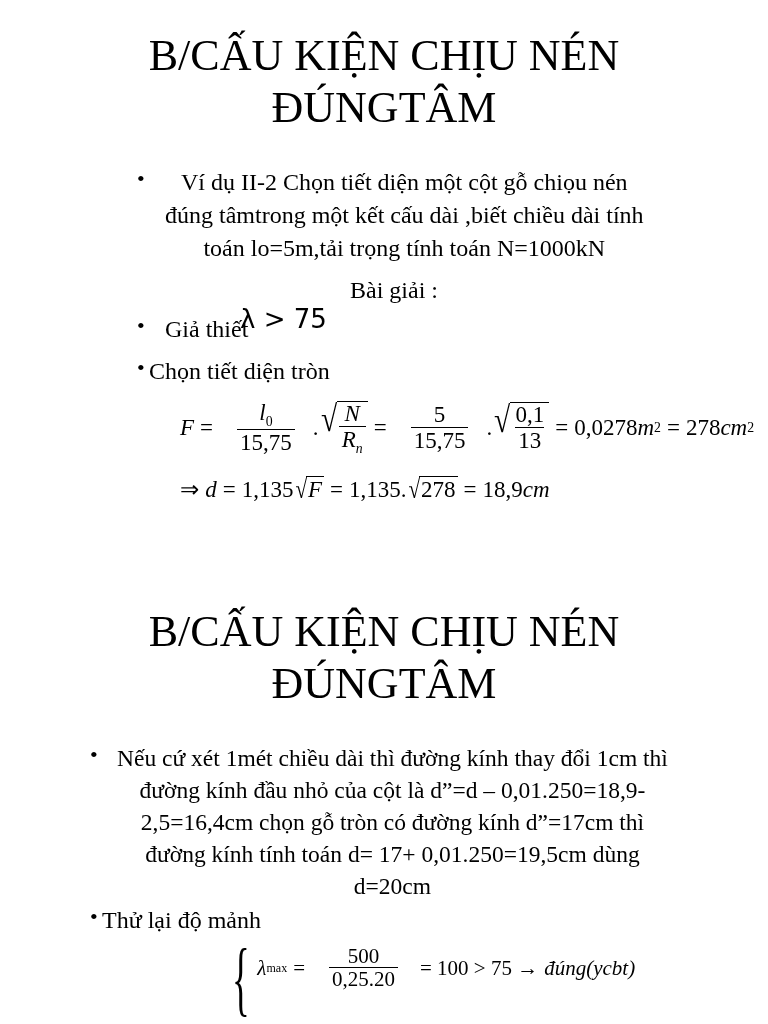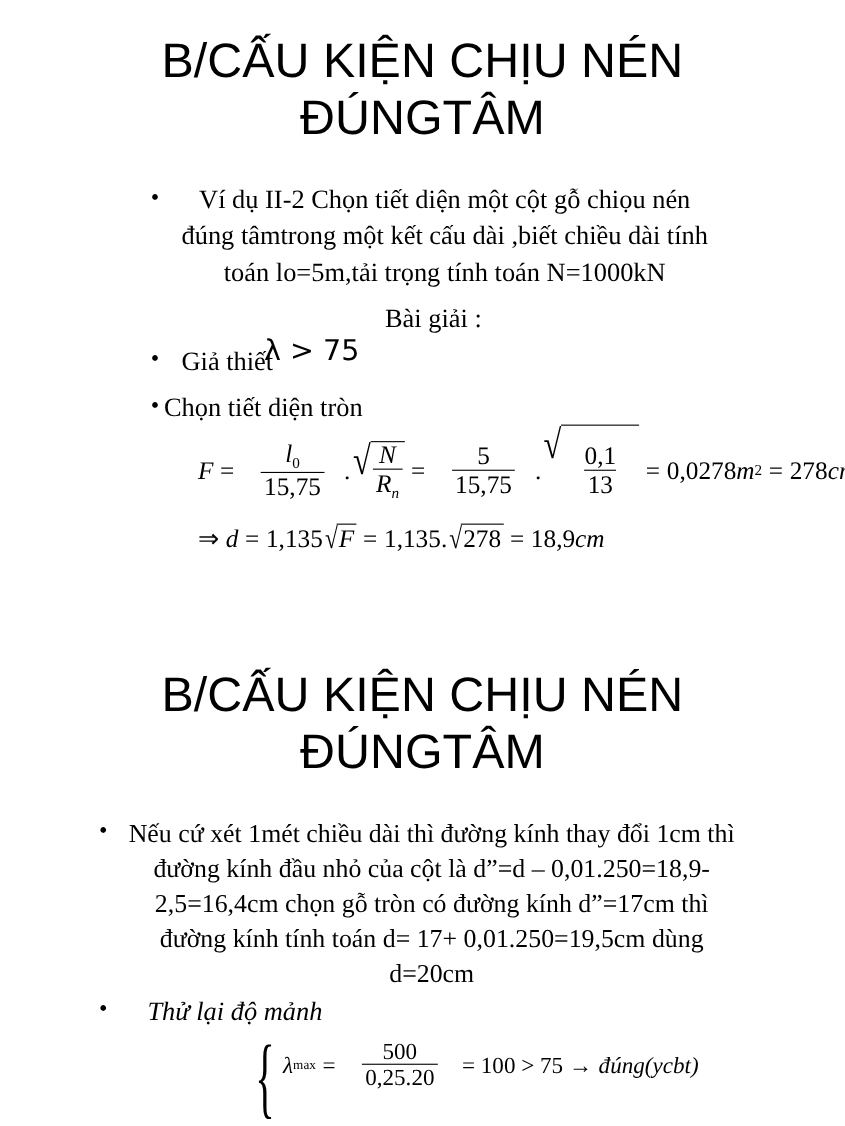--- a/index.html
+++ b/index.html
@@ -1,20 +1,20 @@
 <!DOCTYPE html>
 <html><head>
   <meta charset="utf-8">
   <style>
     html, body { margin: 0; padding: 0; background: #ffffff; }
     body { width: 768px; height: 1024px; position: relative; overflow: hidden; color: #000; }
     .slide { position: absolute; left: 0; width: 768px; }
     .title {
       position: absolute; left: 0; width: 768px; text-align: center;
-      font-family: Liberation Sans, sans-serif; font-size: 44px; line-height: 52px; color: #000;
+      font-family: Liberation Serif, serif; font-size: 44px; line-height: 52px; color: #000;
     }
     .serif { font-family: "Liberation Serif", serif; }
     .bullet-line { position: absolute; font-family: "Liberation Serif", serif; font-size: 24px; line-height: 33px; text-align: center; }
     .bullet-dot { position: absolute; font-family: "Liberation Serif", serif; font-size: 22px; }
     .math { font-family: "Liberation Serif", serif; font-style: italic; }
     .up { font-style: normal; }
     .frac { display: inline-flex; flex-direction: column; align-items: center; vertical-align: middle; margin: 0 18px; }
     .frac .num { padding: 0 3px; line-height: 1.05; }
     .frac .den { border-top: 1.5px solid #000; padding: 0 3px; line-height: 1.1; }
     .sqrt { display: inline-flex; align-items: stretch; vertical-align: middle; }
@@ -66,21 +66,21 @@
     </span>
     <span class="up" style="margin:0 6px;">=</span>
     <span class="frac up">
       <span class="num">5</span>
       <span class="den">15,75</span>
     </span>
     <span class="up">.</span>
     <span class="sqrt up">
       <span class="rad">√</span>
       <span class="under">
-        <span class="frac" style="margin:16px;">
+        <span class="frac" style="margin:0;">
           <span class="num">0,1</span>
           <span class="den">13</span>
         </span>
       </span>
     </span>
     <span class="up" style="margin:0 6px;">=</span>
     <span class="up">0,0278</span>
       <span>m</span>
       <sup class="up">2</sup>
     <span class="up" style="margin:0 6px;">=</span>
@@ -119,21 +119,21 @@
   <span class="bullet-dot" style="left:90px;top:166px;">•</span>
   <div class="bullet-line" style="left:117px;top:166px;font-size:23.5px;line-height:32px;">
     <div>Nếu cứ xét 1mét chiều dài thì đường kính thay đổi 1cm thì</div>
     <div>đường kính đầu nhỏ của cột là d”=d – 0,01.250=18,9-</div>
     <div>2,5=16,4cm chọn gỗ tròn có đường kính d”=17cm thì</div>
     <div>đường kính tính toán d= 17+ 0,01.250=19,5cm dùng</div>
     <div>d=20cm</div>
   </div>
 
   <span class="bullet-dot" style="left:90px;top:328px;">•</span>
-  <div class="bullet-line" style="left:134px;top:328px;font-style:italic;">Thử lại độ mảnh</div>
+  <div class="bullet-line" style="left:102px;top:328px;">Thử lại độ mảnh</div>
 
   <div class="serif" style="position:absolute;left:232px;top:362px;font-size:21px;display:flex;align-items:stretch;white-space:nowrap;">
     <span style="font-size:82px;line-height:82px;transform:scaleX(0.45);transform-origin:left;margin-right:-14px;">{</span>
     <div style="display:flex;flex-direction:column;">
       <div style="display:flex;align-items:center;height:60px;">
         <span class="math">λ</span>
           <sub style="font-size:12px;">max</sub>
         <span style="margin:0 6px;">=</span>
         <span class="frac">
           <span class="num">500</span>

